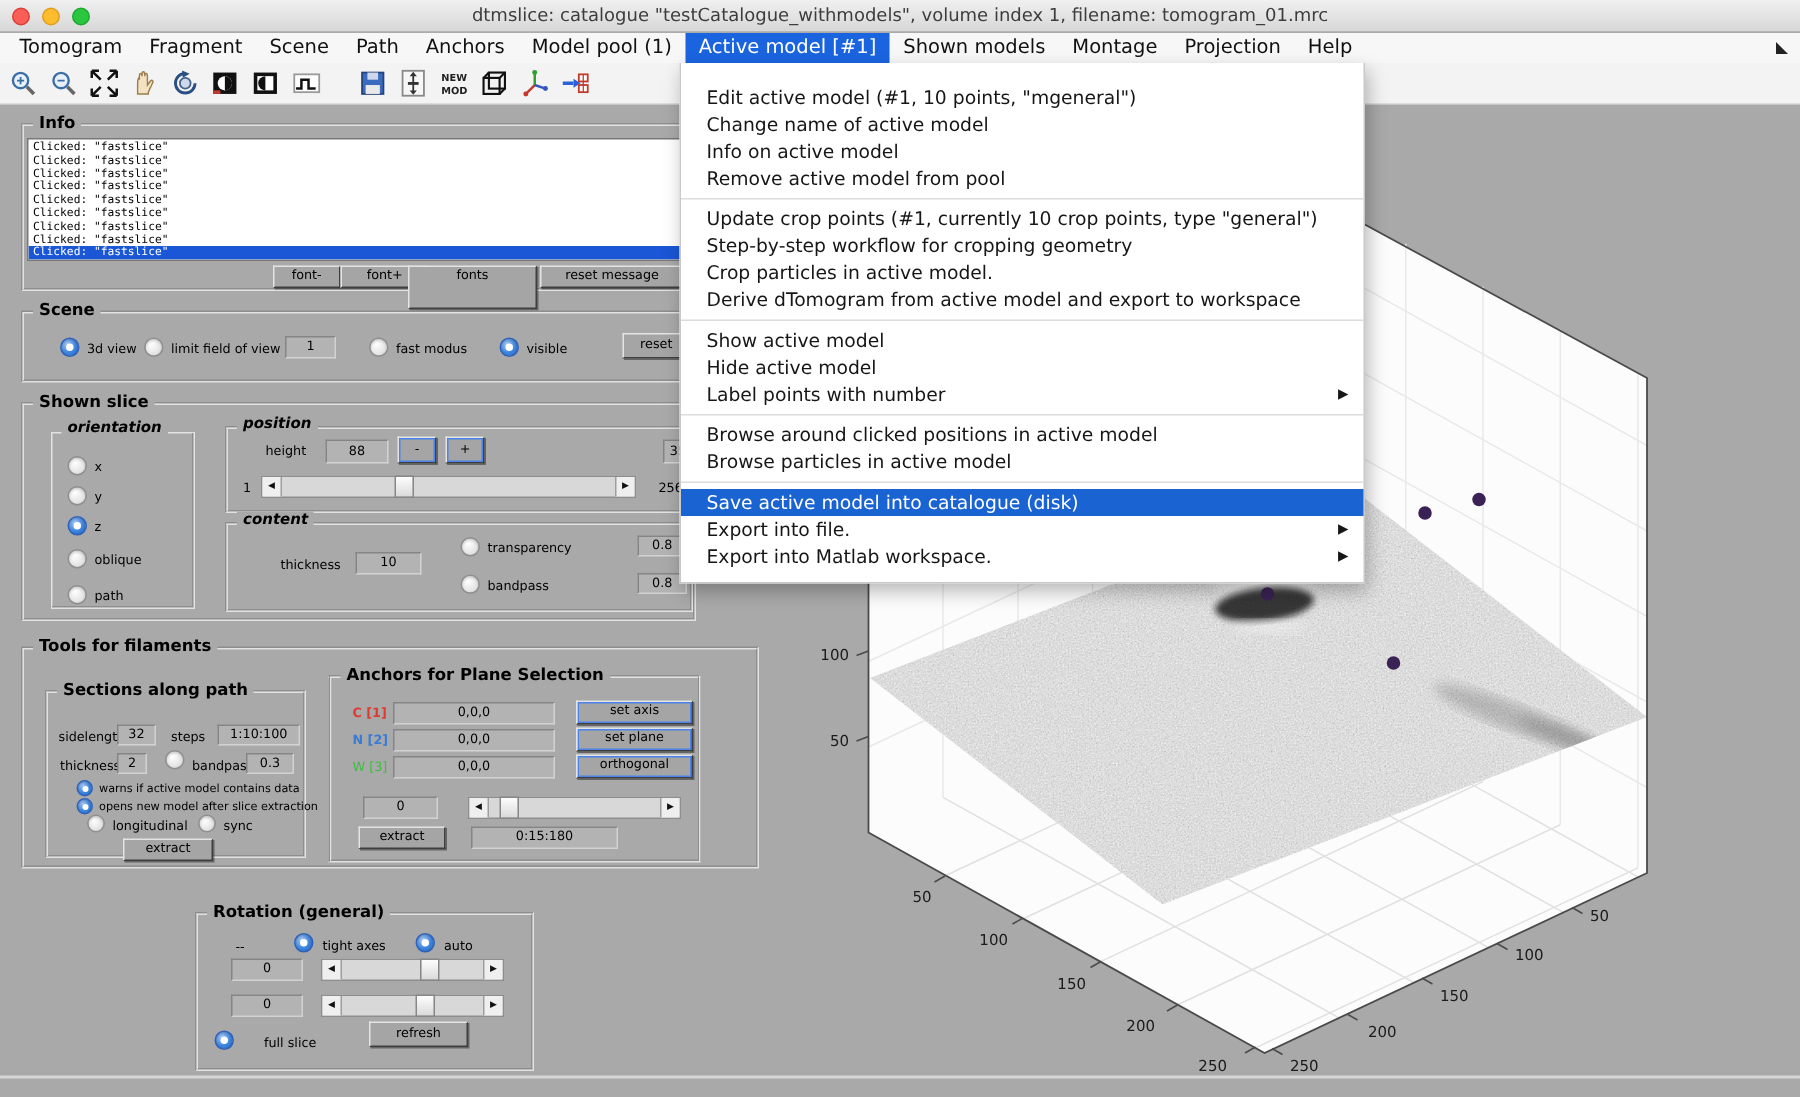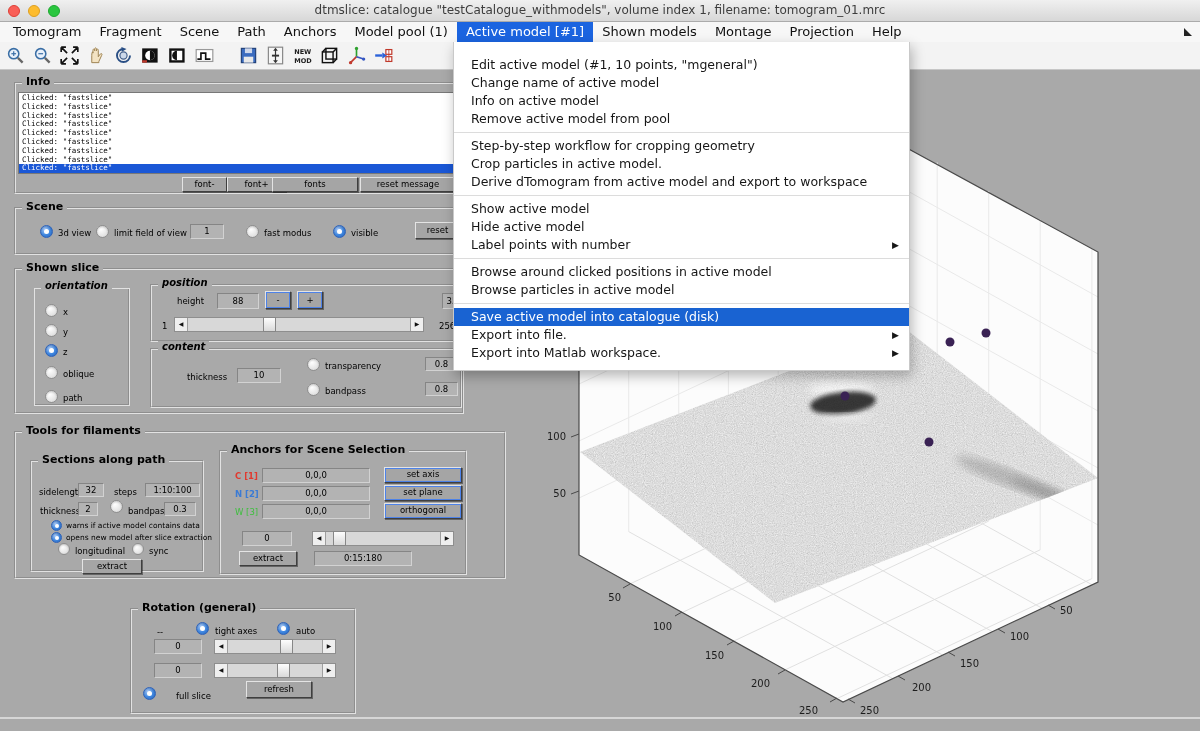--- a/index.html
+++ b/index.html
@@ -324,21 +324,21 @@
       <div class="lline">Clicked: "fastslice"</div>
       <div class="lline">Clicked: "fastslice"</div>
       <div class="lline">Clicked: "fastslice"</div>
       <div class="lline">Clicked: "fastslice"</div>
       <div class="lline">Clicked: "fastslice"</div>
       <div class="lline">Clicked: "fastslice"</div>
       <div class="lline sel">Clicked: "fastslice"</div>
     </div>
   <div class="b" style="left:166px;top:93px;width:45px;height:15px;line-height:13px">font-</div>
   <div class="b" style="left:211px;top:93px;width:59px;height:15px;line-height:13px">font+</div>
-  <div class="b" style="left:256px;top:93px;width:86px;height:15px;line-height:13px">fonts</div>
+  <div class="b" style="left:256px;top:93px;width:86px;height:29px;line-height:13px">fonts</div>
   <div class="b" style="left:344px;top:93px;width:96px;height:15px;line-height:13px">reset message</div>
 </div>
 
 <div class="panel" style="left:14px;top:207px;width:450px;height:48px">
   <div class="ptitle">Scene</div>
   <span class="r on" style="left:24px;top:16px"></span>
   <span class="lb" style="left:42px;top:19px">3d view</span>
   <span class="r" style="left:80px;top:16px"></span>
   <span class="lb" style="left:98px;top:19px">limit field of view</span>
   <div class="f" style="left:174px;top:15px;width:34px;height:15px;line-height:13px">1</div>
@@ -418,21 +418,21 @@
     <span class="r sm on" style="left:19px;top:70px"></span>
     <span class="lb" style="left:34px;top:71px;font-size:7.5px">opens new model after slice extraction</span>
     <span class="r" style="left:26px;top:81px;width:12px;height:12px"></span>
     <span class="lb" style="left:43px;top:84px">longitudinal</span>
     <span class="r" style="left:100px;top:81px;width:12px;height:12px"></span>
     <span class="lb" style="left:117px;top:84px">sync</span>
     <div class="b" style="left:50px;top:97px;width:60px;height:15px;line-height:13px">extract</div>
   </div>
 
   <div class="panel" style="left:203px;top:17px;width:248px;height:125px">
-    <div class="ptitle">Anchors for Scene Selection</div>
+    <div class="ptitle">Anchors for Plane Selection</div>
     <span class="lb c-red" style="left:14px;top:19px">C [1]</span>
     <div class="f" style="left:41px;top:16px;width:108px;height:15px;line-height:13px">0,0,0</div>
     <div class="b bf" style="left:163px;top:15px;width:78px;height:16px;line-height:13px">set axis</div>
     <span class="lb c-blue" style="left:14px;top:37px">N [2]</span>
     <div class="f" style="left:41px;top:34px;width:108px;height:15px;line-height:13px">0,0,0</div>
     <div class="b bf" style="left:163px;top:33px;width:78px;height:16px;line-height:13px">set plane</div>
     <span class="lb c-green" style="left:14px;top:55px">W [3]</span>
     <div class="f" style="left:41px;top:52px;width:108px;height:15px;line-height:13px">0,0,0</div>
     <div class="b bf" style="left:163px;top:51px;width:78px;height:16px;line-height:13px">orthogonal</div>
     <div class="f" style="left:21px;top:79px;width:50px;height:15px;line-height:13px">0</div>
@@ -476,20 +476,21 @@
   <div class="b" style="left:114px;top:71px;width:66px;height:17px;line-height:15px">refresh</div>
 </div>
 
 <div class="dropdown">
   <div id="menu-items">
       <div class="m2"><span>Edit active model (#1, 10 points, "mgeneral")</span></div>
       <div class="m2"><span>Change name of active model</span></div>
       <div class="m2"><span>Info on active model</span></div>
       <div class="m2"><span>Remove active model from pool</span></div>
       <div class="msep"></div>
+      <div class="m2"><span>Update crop points (#1, currently 10 crop points, type "general")</span></div>
       <div class="m2"><span>Step-by-step workflow for cropping geometry</span></div>
       <div class="m2"><span>Crop particles in active model.</span></div>
       <div class="m2"><span>Derive dTomogram from active model and export to workspace</span></div>
       <div class="msep"></div>
       <div class="m2"><span>Show active model</span></div>
       <div class="m2"><span>Hide active model</span></div>
       <div class="m2"><span>Label points with number</span><span class="marrow">▶</span></div>
       <div class="msep"></div>
       <div class="m2"><span>Browse around clicked positions in active model</span></div>
       <div class="m2"><span>Browse particles in active model</span></div>

